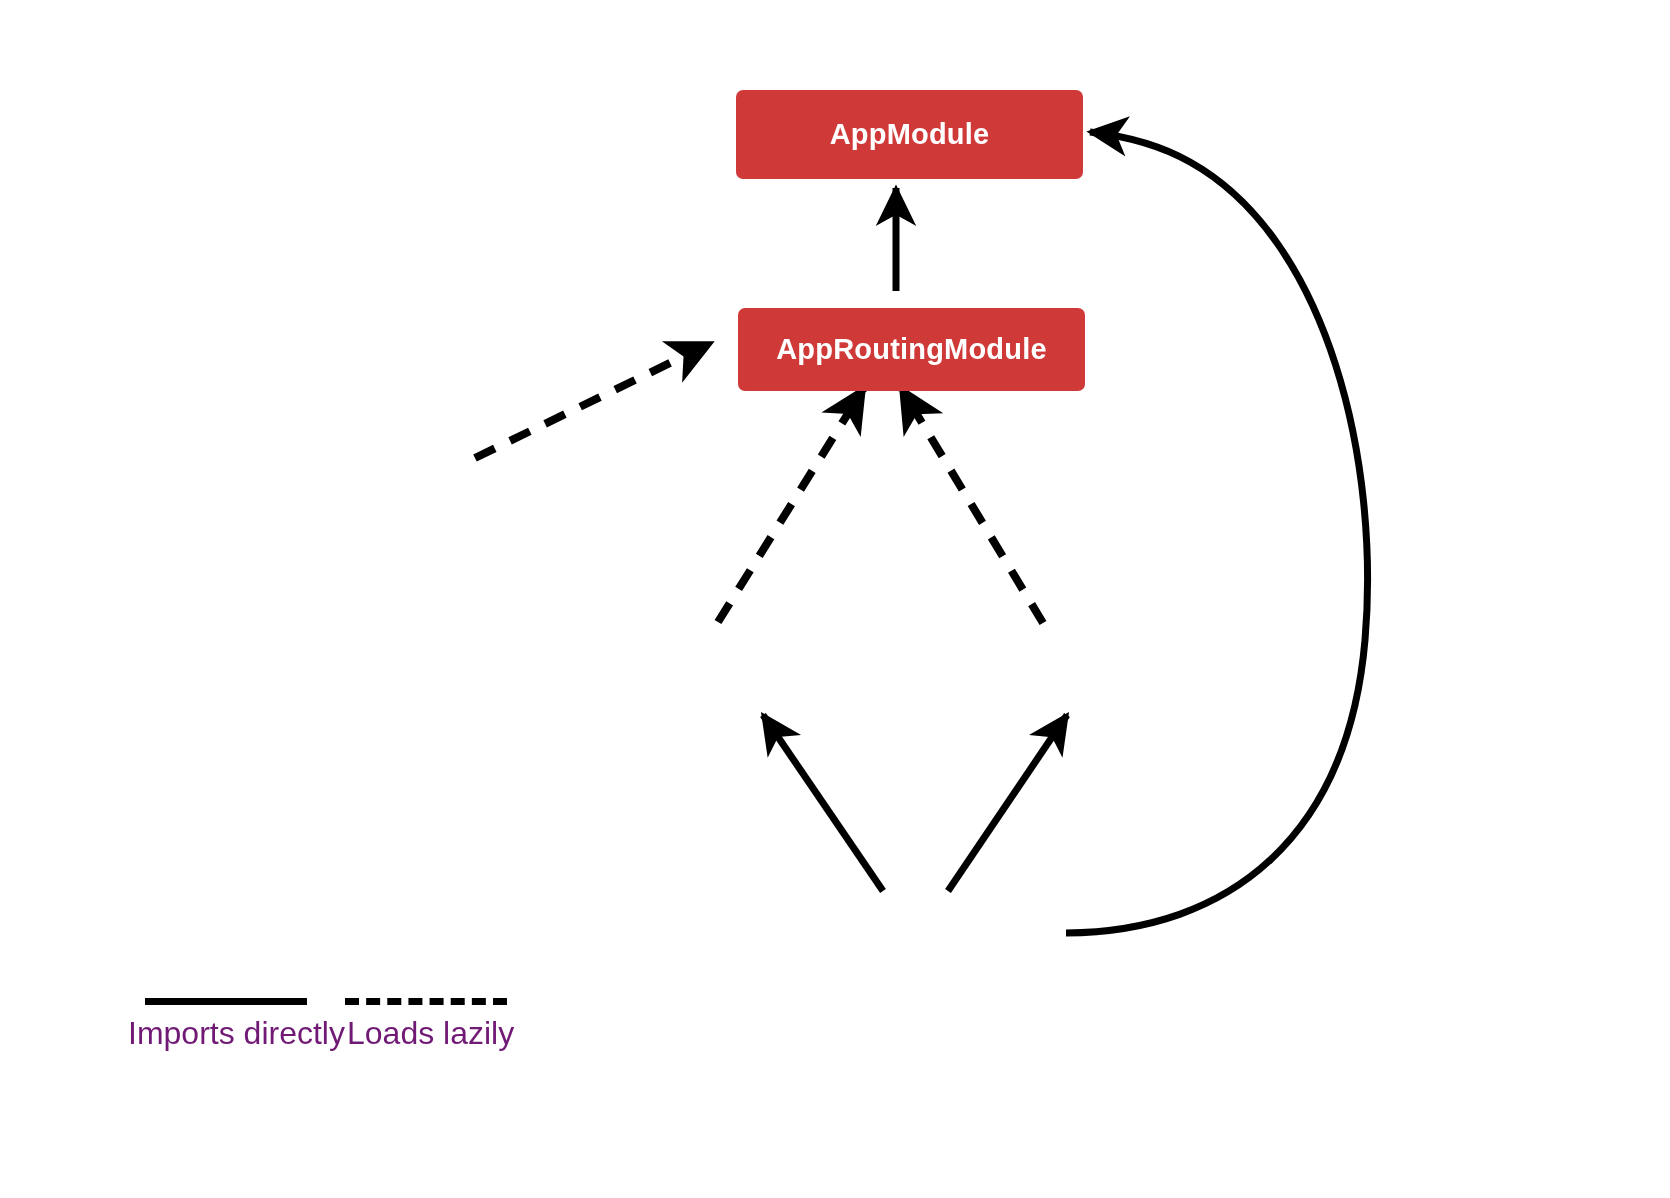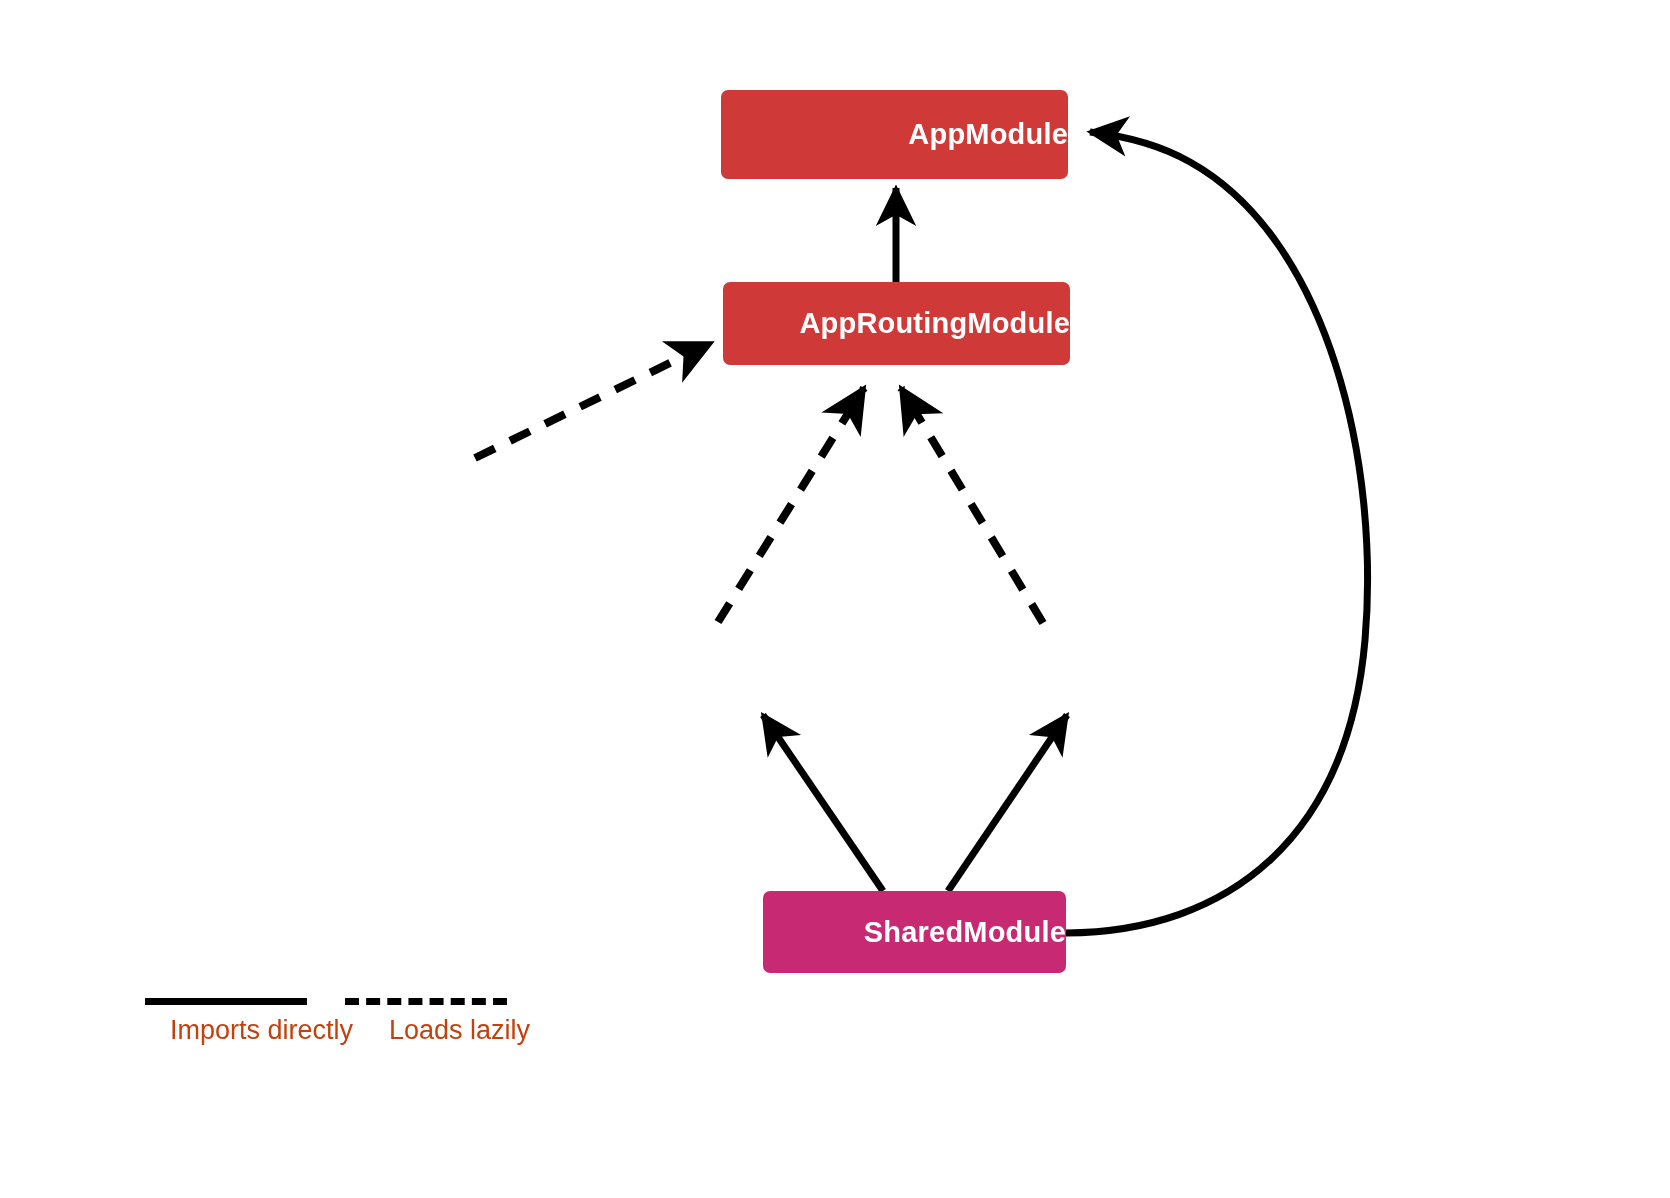--- a/index.html
+++ b/index.html
@@ -21,52 +21,52 @@
     position: absolute;
     top: 0;
     left: 0;
     width: 1670px;
     height: 1198px;
   }
   .node {
     position: absolute;
     display: flex;
     align-items: center;
-    justify-content: flex-end;
+    justify-content: center;
     border-radius: 7px;
     color: #ffffff;
     font-weight: bold;
     letter-spacing: 0.2px;
     box-sizing: border-box;
     z-index: 3;
+    margin-left: 15px;
   }
   .node-label {
     font-size: 29px;
     line-height: 1;
     white-space: nowrap;
   }
   .legend {
     position: absolute;
     z-index: 4;
   }
   .legend-line {
     position: absolute;
     height: 0;
     border-top-width: 7px;
     border-color: #000000;
   }
   .legend-line.solid { border-top-style: solid; }
   .legend-line.dashed { border-top-style: dashed; }
   .legend-text {
     position: absolute;
-    font-size: 27px;
-    color: #c2410c;
+    font-size: 32px;
+    color: #701a75;
     white-space: nowrap;
     font-weight: normal;
-    margin-left: 42px;
   }
 </style>
 </head>
 <body>
 
 <div id="canvas">
 
   <svg id="edges" viewBox="0 0 1670 1198" xmlns="http://www.w3.org/2000/svg">
     <defs>
       <marker id="arrow-solid" viewBox="0 0 12 12" refX="10.5" refY="6" markerWidth="6.2" markerHeight="6.2" orient="auto-start-reverse">
@@ -89,30 +89,27 @@
 
     <line x1="718" y1="622" x2="864" y2="388" stroke="#000000" stroke-width="8" stroke-dasharray="22 17" marker-end="url(#arrow-dashed)"></line>
 
     <line x1="1043" y1="623" x2="901" y2="388" stroke="#000000" stroke-width="8" stroke-dasharray="22 17" marker-end="url(#arrow-dashed)"></line>
   </svg>
 
   <div class="node" style="left:721px; top:90px; width:347px; height:89px; background:#CF3A39;">
     <span class="node-label">AppModule</span>
   </div>
 
-  <div class="node" style="left:723px; top:282px; width:347px; height:83px; background:#CF3A39;">
+  <div class="node" style="left:723px; top:308px; width:347px; height:83px; background:#CF3A39;">
     <span class="node-label">AppRoutingModule</span>
   </div>
 
 
 
 
-  <div class="node" style="left:763px; top:891px; width:303px; height:82px; background:#C72A72;">
-    <span class="node-label">SharedModule</span>
-  </div>
 
   <div class="legend" style="left:0; top:0; width:1670px; height:1198px;">
     <div class="legend-line solid" style="left:145px; top:998px; width:162px;"></div>
     <div class="legend-text" style="left:128px; top:1015px;">Imports directly</div>
 
     <div class="legend-line dashed" style="left:345px; top:998px; width:162px;"></div>
     <div class="legend-text" style="left:347px; top:1015px;">Loads lazily</div>
   </div>
 
 </div>

